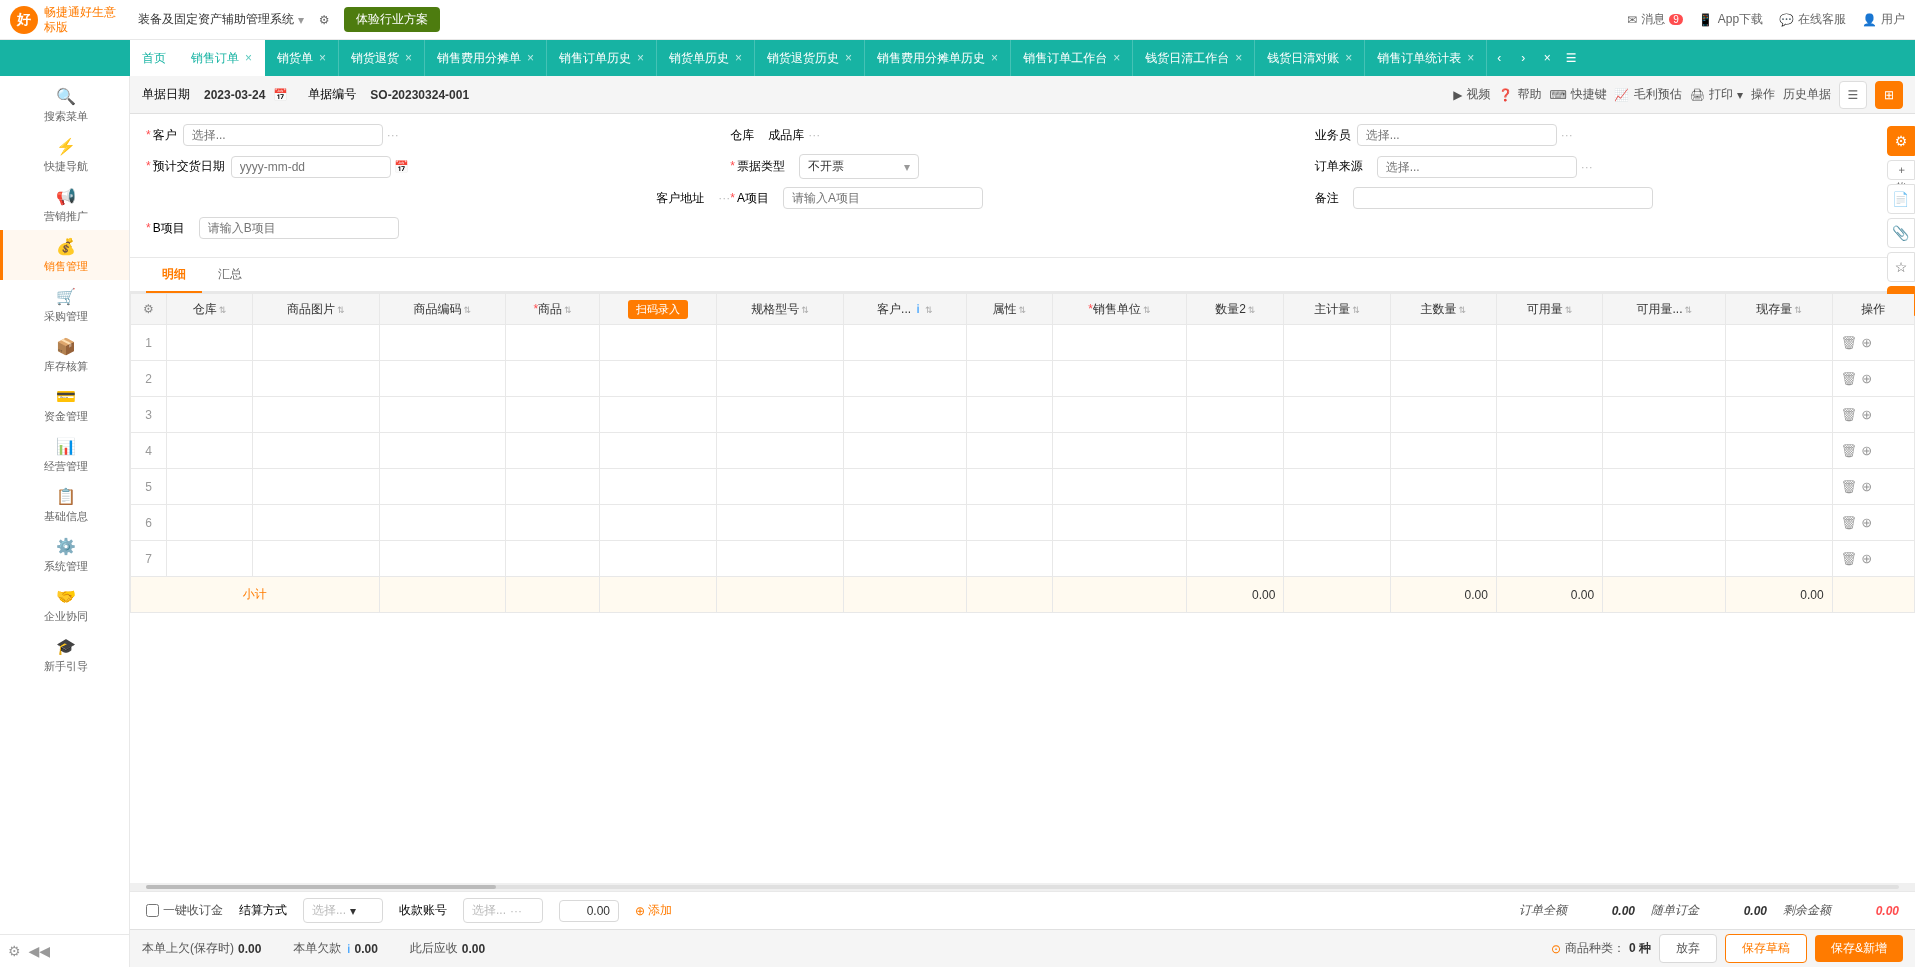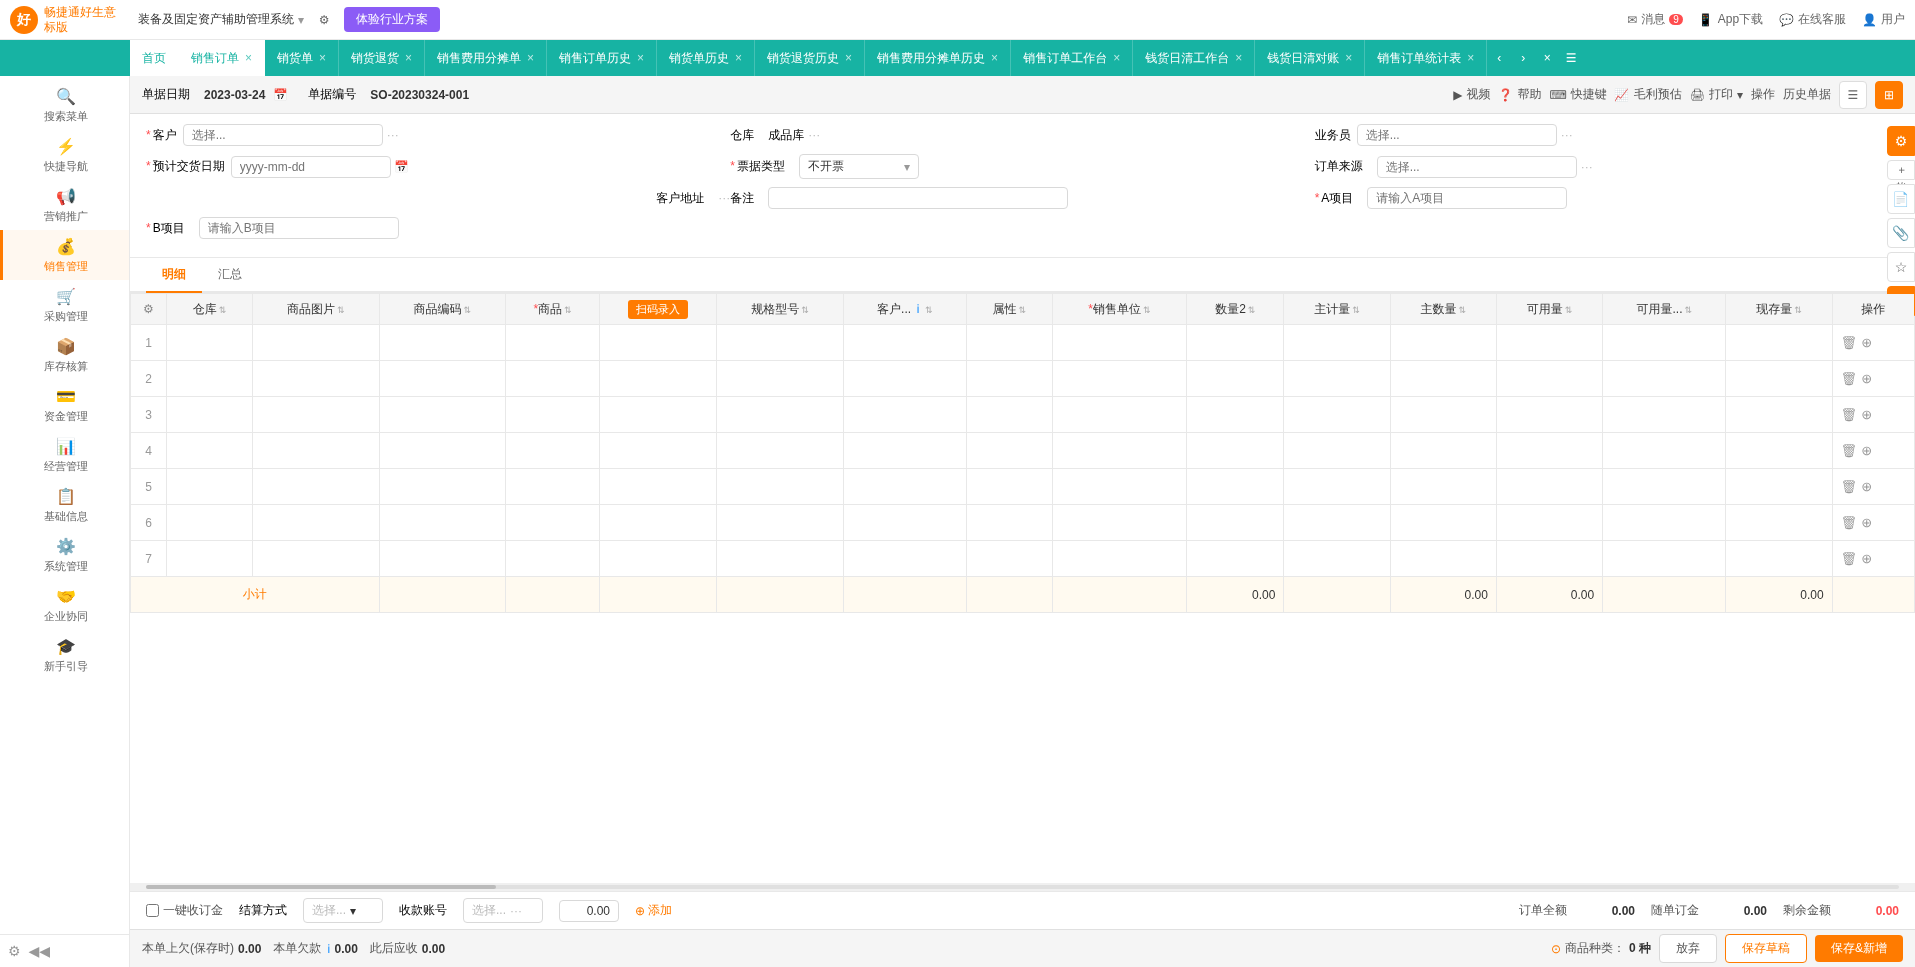--- a/index.html
+++ b/index.html
@@ -10,21 +10,21 @@
       height: 40px; background: #fff; display: flex; align-items: center;
       padding: 0 10px; border-bottom: 1px solid #e8e8e8; justify-content: space-between;
     }
     .top-bar-left { display: flex; align-items: center; gap: 8px; }
     .logo-area { display: flex; align-items: center; gap: 6px; width: 120px; }
     .logo-icon { width: 28px; height: 28px; background: #ff7b00; border-radius: 50%; display: flex; align-items: center; justify-content: center; color: #fff; font-size: 14px; font-weight: bold; }
     .logo-text { font-size: 11px; color: #ff7b00; line-height: 1.2; }
     .system-title { display: flex; align-items: center; gap: 4px; color: #333; font-size: 13px; }
     .system-title .arrow { color: #999; }
     .gear-btn { width: 24px; height: 24px; display: flex; align-items: center; justify-content: center; color: #666; cursor: pointer; }
-    .solution-btn { background: #8b5cf6; color: #fff; border: none; padding: 4px 12px; border-radius: 4px; cursor: pointer; font-size: 12px; }
+    .solution-btn { background: #4d7c0f; color: #fff; border: none; padding: 4px 12px; border-radius: 4px; cursor: pointer; font-size: 12px; }
     .top-bar-right { display: flex; align-items: center; gap: 16px; color: #666; }
     .top-bar-right span { cursor: pointer; display: flex; align-items: center; gap: 4px; }
     .badge { background: #ff4d4f; color: #fff; border-radius: 10px; padding: 0 4px; font-size: 10px; }
 
     
     .nav-tabs {
       height: 36px; background: #17b3a3; display: flex; align-items: center;
       padding: 0 0 0 130px; overflow: hidden;
     }
     .nav-tab {
@@ -112,39 +112,39 @@
     .subtotal-row td { background: #fffaf0; font-weight: normal; }
     .subtotal-label { color: #ff7b00; }
     .subtotal-val { color: #ff4d4f; }
 
     .action-icons { display: flex; gap: 4px; }
     .action-icon { color: #999; cursor: pointer; font-size: 13px; }
 
     
     .bottom-bar {
       height: 38px; background: #f5f5f5; border-top: 1px solid #e0e0e0;
-      display: flex; align-items: center; padding: 0 12px; gap: 12px;
+      display: flex; align-items: center; padding: 0 12px; gap: 32px;
     }
     .bottom-stat { display: flex; align-items: center; gap: 4px; color: #555; }
     .bottom-stat .stat-val { color: #333; font-weight: bold; }
     .bottom-right { margin-left: auto; display: flex; align-items: center; gap: 8px; }
     .btn-discard { border: 1px solid #d9d9d9; background: #fff; padding: 5px 16px; border-radius: 4px; cursor: pointer; color: #555; }
     .btn-save-draft { border: 1px solid #ff7b00; background: #fff; color: #ff7b00; padding: 5px 16px; border-radius: 4px; cursor: pointer; }
     .btn-save-new { background: #ff7b00; color: #fff; border: none; padding: 5px 16px; border-radius: 4px; cursor: pointer; }
 
     
     .payment-row {
       padding: 6px 16px; background: #fff; border-top: 1px solid #e8e8e8;
       display: flex; align-items: center; gap: 16px;
     }
     .checkbox-label { display: flex; align-items: center; gap: 4px; cursor: pointer; color: #555; }
     .pay-select { border: 1px solid #d9d9d9; border-radius: 4px; padding: 3px 8px; color: #333; min-width: 80px; display: flex; align-items: center; gap: 4px; cursor: pointer; }
     .pay-amount { border: 1px solid #d9d9d9; border-radius: 4px; padding: 3px 8px; color: #333; width: 60px; text-align: right; }
     .add-btn { color: #ff7b00; cursor: pointer; display: flex; align-items: center; gap: 3px; }
-    .pay-right { margin-left: auto; display: flex; flex-direction: column; gap: 4px; align-items: center; }
+    .pay-right { margin-left: auto; display: flex; flex-direction: column; gap: 4px; align-items: center; font-style: italic; }
     .pay-summary { display: flex; gap: 16px; }
     .pay-row { display: flex; gap: 8px; align-items: center; }
     .pay-label { color: #555; }
     .pay-val { color: #333; font-weight: bold; min-width: 60px; text-align: right; }
     .pay-val.red { color: #ff4d4f; }
 
     
     .right-float {
       position: absolute; right: 0; top: 50px; display: flex; flex-direction: column; gap: 4px;
     }
@@ -406,26 +406,26 @@
           <span class="form-dots">···</span>
         </div>
       </div>
 
       <div class="form-row">
         <div class="form-field" style="flex:2;justify-content:flex-end;">
           <span class="form-label">客户地址</span>
           <span class="form-dots" style="margin-left:8px;">···</span>
         </div>
         <div class="form-field" style="flex:2;">
+          <span class="form-label required">A项目</span>
+          <input class="form-input" placeholder="请输入A项目" style="max-width: 200px; margin-left: 8px;">
+        </div>
+        <div class="form-field" style="flex:2;">
           <span class="form-label">备注</span>
           <input class="form-input" style="max-width: 300px; margin-left: 8px;">
-        </div>
-        <div class="form-field" style="flex:2;">
-          <span class="form-label required">A项目</span>
-          <input class="form-input" placeholder="请输入A项目" style="max-width: 200px; margin-left: 8px;">
         </div>
       </div>
 
       <div class="form-row">
         <div class="form-field">
           <span class="form-label required">B项目</span>
           <input class="form-input" placeholder="请输入B项目" style="max-width: 200px; margin-left: 8px;">
         </div>
       </div>
     </div>

